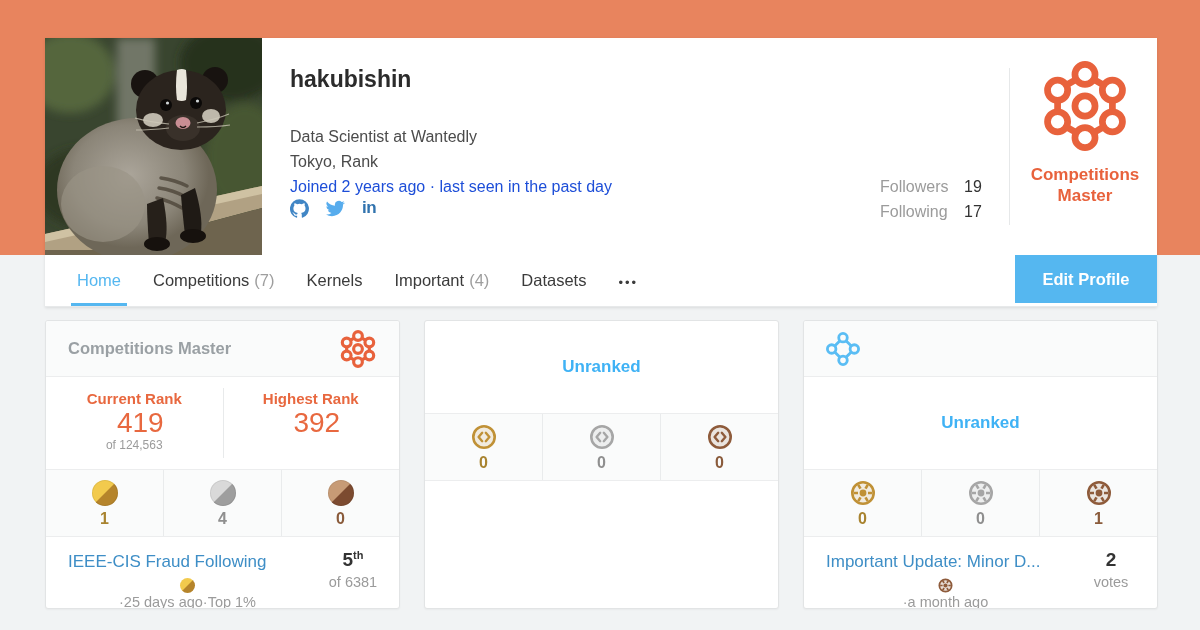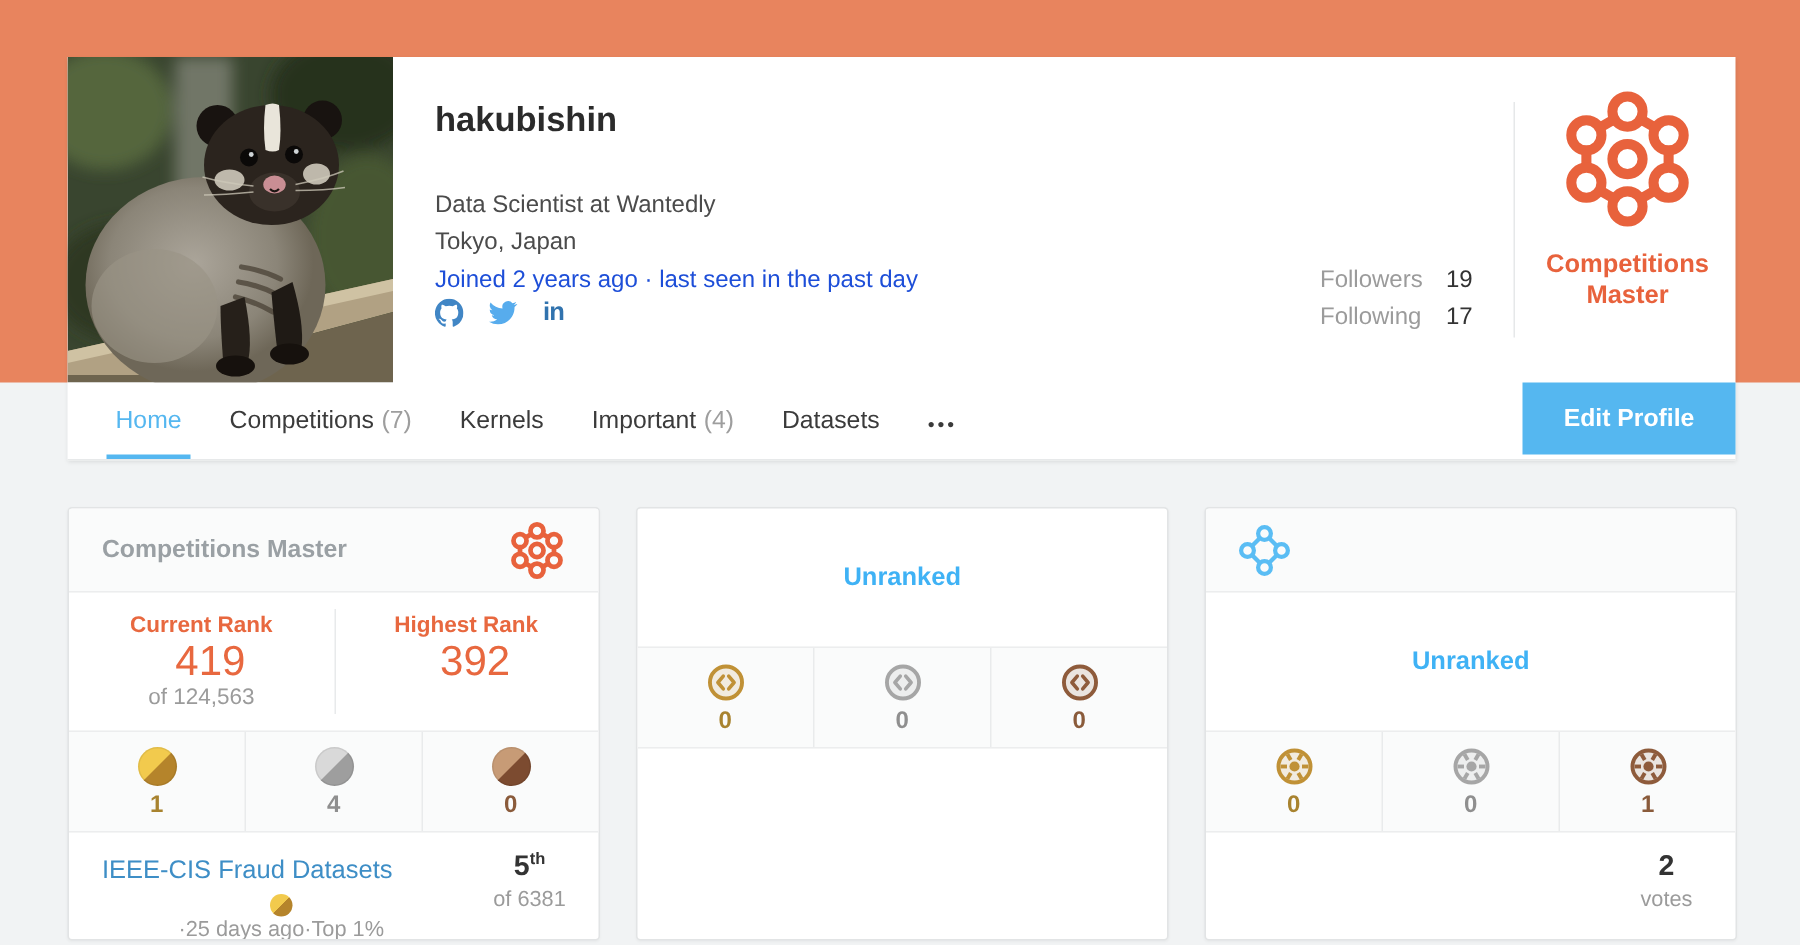--- a/index.html
+++ b/index.html
@@ -31,32 +31,32 @@
           border-bottom:1px solid #e7e9ea;display:flex;align-items:stretch;padding-left:26px;gap:20px;}
   .tab{position:relative;display:flex;align-items:center;font-size:16.5px;color:#3b3b3b;cursor:pointer;padding:0 6px;}
   .tab .cnt{color:#9e9e9e;margin-left:5px;}
   .tab.active{color:#55b7f0;}
   .tab.active::after{content:"";position:absolute;left:0;right:0;bottom:0;height:3px;background:#55b7f0;}
   .tab.more{font-size:13px;letter-spacing:2px;color:#3b3b3b;padding-top:4px;}
   .editbtn{position:absolute;left:970px;top:217px;width:142px;height:48px;background:#55b7f0;color:#fff;
            font-size:16.5px;font-weight:bold;display:flex;align-items:center;justify-content:center;cursor:pointer;}
 
   
-  .card{position:absolute;top:338px;width:355px;height:289px;background:#fff;border:1px solid #e2e4e5;
+  .card{position:absolute;top:320px;width:355px;height:289px;background:#fff;border:1px solid #e2e4e5;
         border-radius:3px;box-sizing:border-box;overflow:hidden;box-shadow:0 1px 2px rgba(0,0,0,.04);}
   .c1{left:45px;} .c2{left:424px;} .c3{left:803px;}
   .card-head{height:55px;background:#fafbfb;border-bottom:1px solid #ecedee;display:flex;align-items:center;padding:0 22px;}
   .card-title{flex:1;font-size:16.5px;font-weight:bold;color:#9aa0a4;}
   .card-icon svg{display:block;}
   .card-mid{position:relative;height:92px;}
   .rank-col{position:absolute;top:0;width:50%;text-align:center;}
   .rank-col.left{left:0;} .rank-col.right{right:0;}
   .rank-label{margin-top:13px;font-size:15px;font-weight:bold;color:#e8683f;}
   .rank-value{font-size:28px;font-weight:normal;color:#e8683f;line-height:31px;padding-left:12px;}
-  .rank-of{font-size:15px;color:#9b9b9b;}
+  .rank-of{font-size:12px;color:#9b9b9b;}
   .rank-divider{position:absolute;left:50%;top:11px;bottom:11px;width:1px;background:#e8eaeb;}
   .unranked{display:flex;height:100%;align-items:center;justify-content:center;
             color:#3fb2f5;font-size:17px;font-weight:bold;}
   .medal-row{height:68px;background:#fafbfb;border-top:1px solid #ecedee;border-bottom:1px solid #ecedee;
              display:flex;box-sizing:border-box;}
   .medal-cell{flex:1;display:flex;flex-direction:column;align-items:center;padding-top:10px;}
   .medal-cell + .medal-cell{border-left:1px solid #e9ebec;}
   .medal{width:26px;height:26px;border-radius:50%;box-shadow:inset 0 0 0 1px rgba(0,0,0,.07);}
   .medal.gold{background:linear-gradient(135deg,#f2ca4d 49%,#b5842b 51%);}
   .medal.silver{background:linear-gradient(135deg,#d9d9d9 49%,#9e9e9e 51%);}
@@ -138,21 +138,21 @@
               <path d="M16 17 q20 0 33 -2"></path>
           </g>
         </g>
       </svg>
     </div>
 
     <div class="uname">hakubishin</div>
 
     <div class="bio">
       <div>Data Scientist at Wantedly</div>
-      <div>Tokyo, Japan</div>
+      <div>Tokyo, Rank</div>
       <div class="muted">Joined 2 years ago · last seen in the past day</div>
     </div>
 
     <div class="socials">
       <a class="soc">
         <svg width="19" height="19" viewBox="0 0 24 24" fill="#4186c5">
             <path d="M12 .3a12 12 0 0 0-3.8 23.4c.6.1.8-.3.8-.6v-2c-3.3.7-4-1.6-4-1.6-.6-1.4-1.4-1.8-1.4-1.8-1-.7.1-.7.1-.7 1.2.1 1.9 1.2 1.9 1.2 1 1.8 2.8 1.3 3.5 1 .1-.8.4-1.3.7-1.6-2.7-.3-5.5-1.3-5.5-5.9 0-1.3.5-2.4 1.2-3.2 0-.4-.5-1.6.2-3.2 0 0 1-.3 3.3 1.2a11.5 11.5 0 0 1 6 0c2.3-1.5 3.3-1.2 3.3-1.2.7 1.6.2 2.8.1 3.2.8.8 1.2 1.9 1.2 3.2 0 4.6-2.8 5.6-5.5 5.9.4.4.8 1.1.8 2.2v3.3c0 .3.2.7.8.6A12 12 0 0 0 12 .3"></path>
           </svg>
       </a>
       <a class="soc">
@@ -261,21 +261,21 @@
         <span class="medal silver"></span>
         <div class="mcount t-silver">4</div>
       </div>
       <div class="medal-cell">
         <span class="medal bronze"></span>
         <div class="mcount t-bronze">0</div>
       </div>
     </div>
     <div class="card-bottom">
       <div class="hl-left">
-        <a class="hl-link">IEEE-CIS Fraud Datasets</a>
+        <a class="hl-link">IEEE-CIS Fraud Following</a>
         <div class="hl-meta">
           <span class="mini-medal gold"></span>
           <span>·25 days ago·Top 1%</span>
         </div>
       </div>
       <div class="hl-right">
         <div class="hl-big"><span>5</span><sup>th</sup></div>
         <div class="hl-sub">of 6381</div>
       </div>
     </div>
@@ -374,19 +374,37 @@
             <line x1="10.5" y1="17.3" x2="8.3" y2="21.1"></line>
               <line x1="8" y1="13" x2="3.7" y2="13"></line>
             <line x1="10.5" y1="8.7" x2="8.3" y2="4.9"></line>
               <line x1="15.5" y1="8.7" x2="17.7" y2="4.9"></line>
           </g>
         </svg>
         <div class="mcount t-bronze">1</div>
       </div>
     </div>
     <div class="card-bottom">
+      <div class="hl-left">
+        <a class="hl-link">Important Update: Minor D...</a>
+        <div class="hl-meta">
+          <svg class="mk-bronze" width="15" height="15" viewBox="0 0 26 26" style="flex:none">
+            <circle cx="13" cy="13" r="10.7" stroke="currentColor" stroke-width="3" fill="currentColor" fill-opacity=".2"></circle>
+            <circle cx="13" cy="13" r="3.6" fill="currentColor"></circle>
+            <g stroke="currentColor" stroke-width="3">
+              <line x1="18" y1="13" x2="22.3" y2="13"></line>
+                <line x1="15.5" y1="17.3" x2="17.7" y2="21.1"></line>
+              <line x1="10.5" y1="17.3" x2="8.3" y2="21.1"></line>
+                <line x1="8" y1="13" x2="3.7" y2="13"></line>
+              <line x1="10.5" y1="8.7" x2="8.3" y2="4.9"></line>
+                <line x1="15.5" y1="8.7" x2="17.7" y2="4.9"></line>
+            </g>
+          </svg>
+          <span>·a month ago</span>
+        </div>
+      </div>
       <div class="hl-right">
         <div class="hl-big"><span>2</span><sup></sup></div>
         <div class="hl-sub">votes</div>
       </div>
     </div>
   </div>
 </div>
 
 </body></html>

